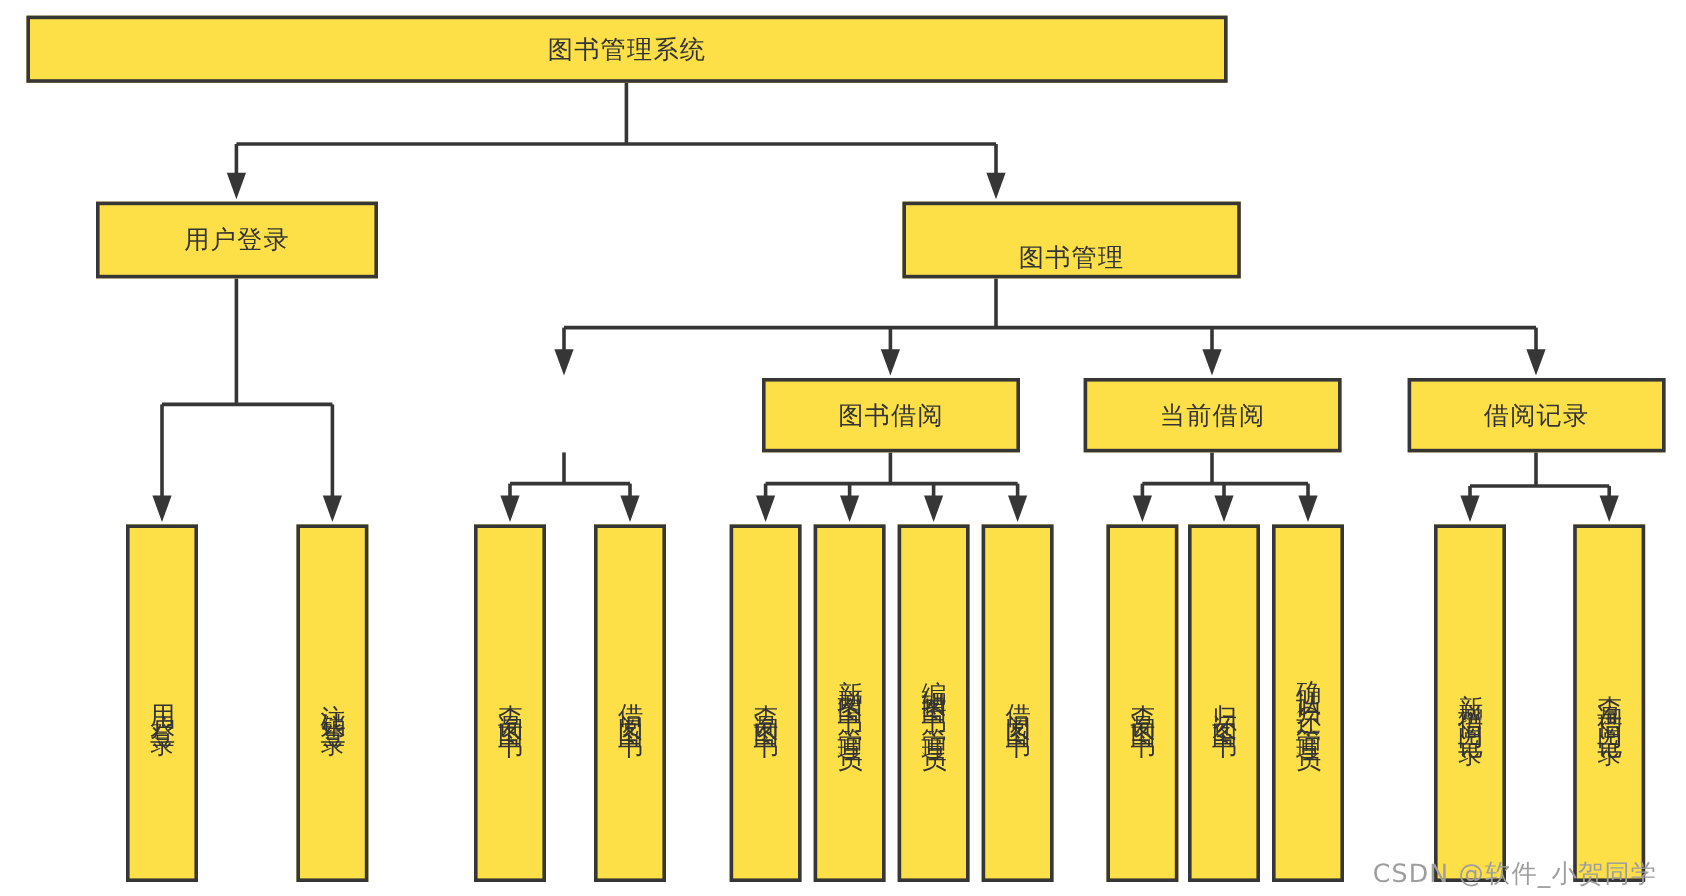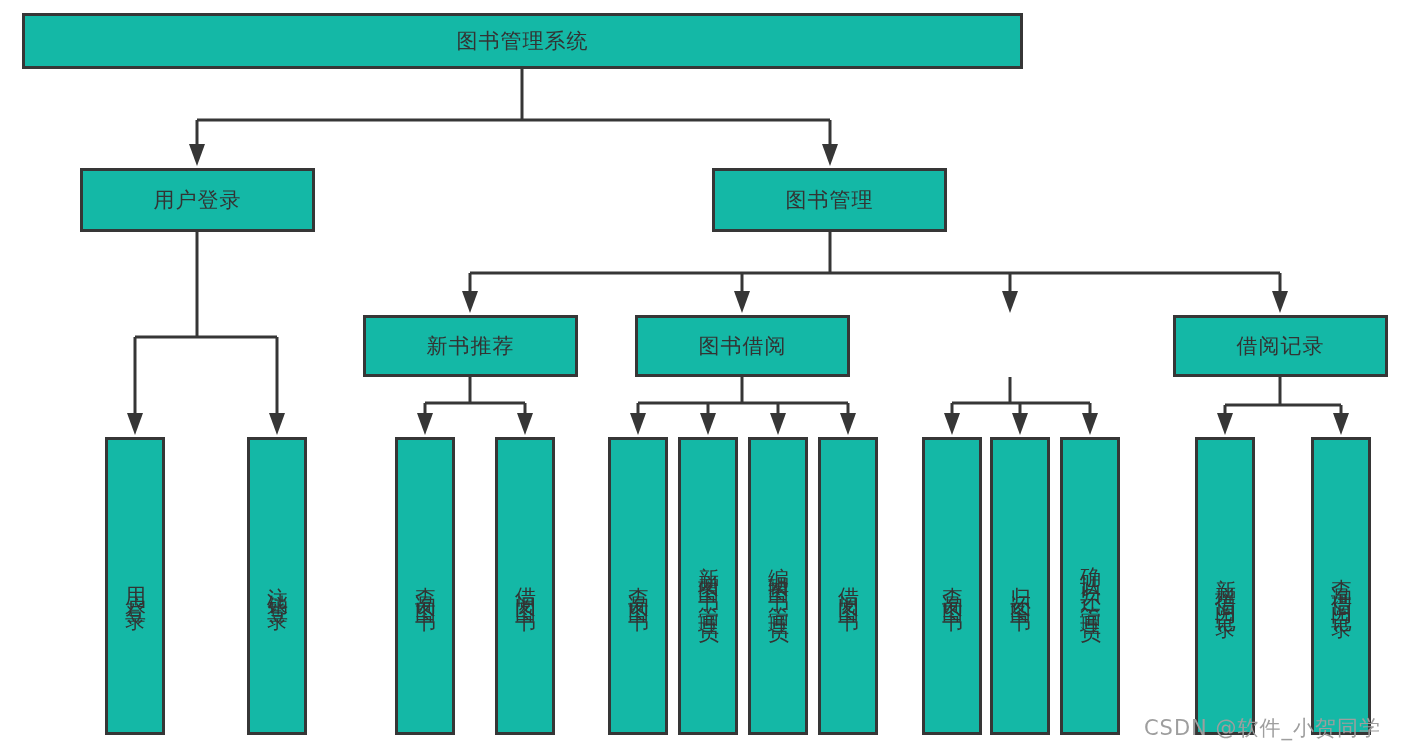--- a/index.html
+++ b/index.html
@@ -20,21 +20,21 @@
     position: absolute;
     left: 0;
     top: 0;
     width: 1405px;
     height: 747px;
   }
   .node {
     position: absolute;
     box-sizing: border-box;
     border: 3px solid #363636;
-    background: #14b8a6;
+    background: #fde047;
     display: flex;
     align-items: center;
     justify-content: center;
     text-align: center;
   }
   .node .hlabel {
     font-size: 21px;
     letter-spacing: 1px;
     color: #333333;
     white-space: nowrap;
@@ -49,21 +49,21 @@
     text-orientation: mixed;
     font-size: 21px;
     letter-spacing: 8px;
     color: #333333;
     line-height: 1;
     white-space: nowrap;
   }
   
   .root-box  { left: 22px;   top: 13px;  width: 1001px; height: 56px; }
   .l2-a      { left: 80px;   top: 168px; width: 235px;  height: 64px; }
-  .l2-b      { left: 712px;  top: 168px; width: 235px;  height: 64px; }
+  .l2-b      { left: 752px;  top: 168px; width: 282px;  height: 64px; align-items: flex-end; }
   .l3        { top: 315px; height: 62px; width: 215px; }
   .l3-a { left: 363px; }
   .l3-b { left: 635px; font-family: Liberation Serif, serif; }
   .l3-c { left: 903px; }
   .l3-d { left: 1173px; }
   .leaf-1a { left: 105px; }
   .leaf-1b { left: 247px; }
   .leaf-2a { left: 395px; }
   .leaf-2b { left: 495px; }
   .leaf-3a { left: 608px; }
@@ -170,26 +170,26 @@
     <span class="hlabel">图书管理系统</span>
   </div>
 
   <div class="node l2-a">
     <span class="hlabel">用户登录</span>
   </div>
   <div class="node l2-b">
     <span class="hlabel">图书管理</span>
   </div>
 
-  <div class="node l3 l3-a">
-    <span class="hlabel">新书推荐</span>
-  </div>
   <div class="node l3 l3-b">
     <span class="hlabel">图书借阅</span>
   </div>
+  <div class="node l3 l3-c">
+    <span class="hlabel">当前借阅</span>
+  </div>
   <div class="node l3 l3-d">
     <span class="hlabel">借阅记录</span>
   </div>
 
   <div class="node leaf leaf-1a">
     <span class="vlabel">用户登录</span>
   </div>
   <div class="node leaf leaf-1b">
     <span class="vlabel">注销登录</span>
   </div>

